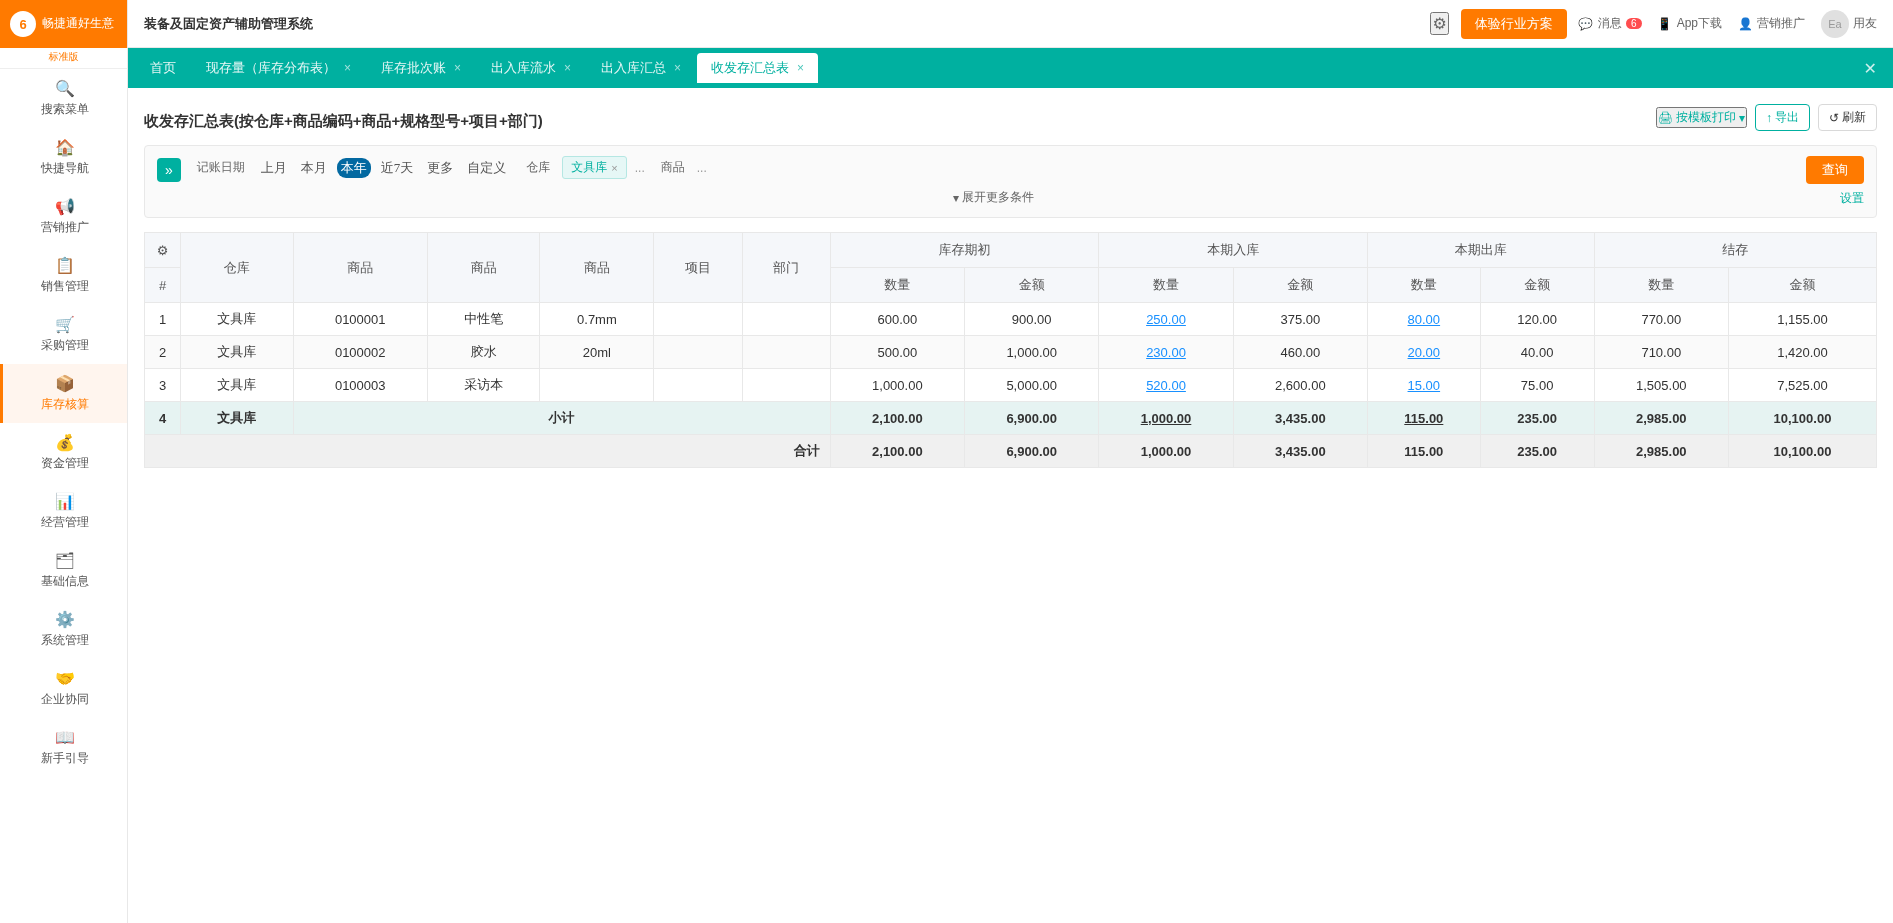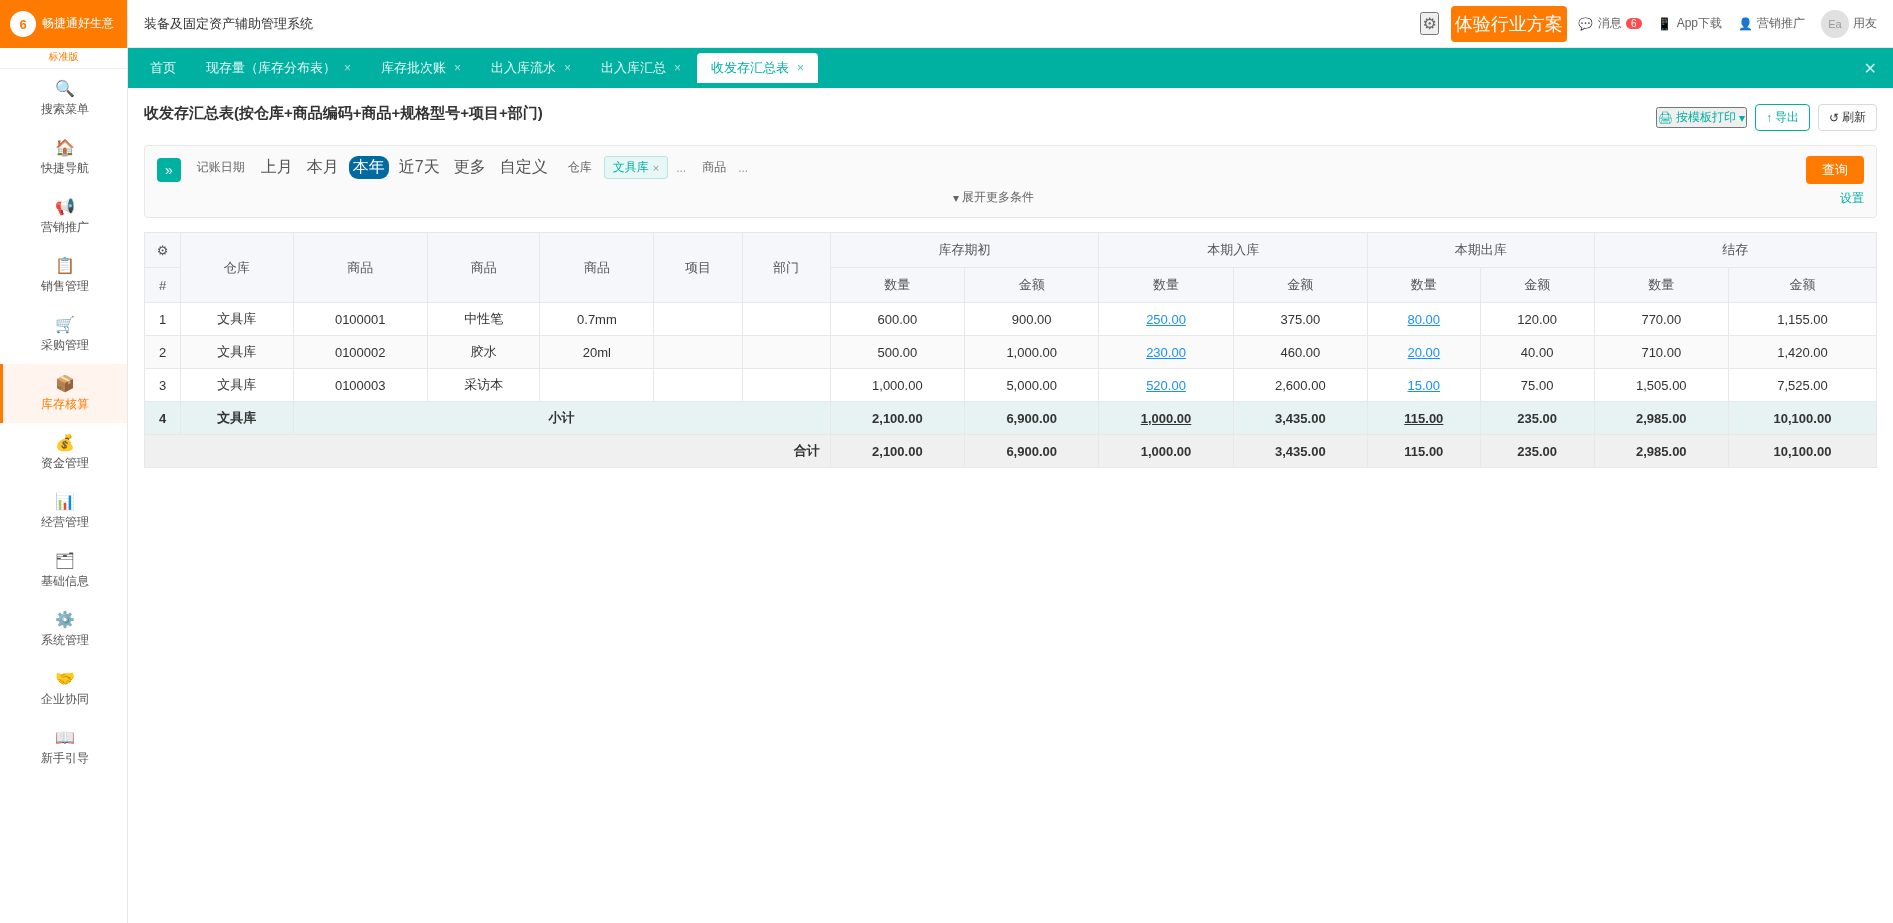--- a/index.html
+++ b/index.html
@@ -71,41 +71,42 @@
       display: flex;
       align-items: center;
       padding: 0 16px;
       border-bottom: 1px solid #e8e8e8;
       gap: 12px;
     }
     #topbar .system-title {
       font-size: 13px;
       color: #333;
       flex: 1;
+      font-weight: bold;
     }
     #topbar .top-actions {
       display: flex;
       align-items: center;
       gap: 16px;
       font-size: 12px;
       color: #666;
     }
     #topbar .gear-btn {
       cursor: pointer;
       color: #666;
       font-size: 16px;
     }
     #topbar .try-btn {
       background: #ff7a00;
       color: #fff;
       border: none;
-      padding: 6px 4px;
+      padding: 6px 14px;
       border-radius: 4px;
       cursor: pointer;
-      font-size: 18px;
+      font-size: 13px;
     }
     .top-action-item {
       display: flex; align-items: center; gap: 4px;
       cursor: pointer;
     }
     .badge {
       background: #ff4d4f;
       color: #fff;
       border-radius: 8px;
       font-size: 10px;
@@ -153,21 +154,21 @@
 
     #content-inner {
       background: #fff;
       margin: 0;
       padding: 16px;
       min-height: 100%;
     }
 
     .page-header {
       display: flex;
-      align-items: flex-start;
+      align-items: flex-end;
       justify-content: space-between;
       margin-bottom: 14px;
     }
     .page-title {
       font-size: 15px;
       font-weight: bold;
       color: #333;
     }
     .header-actions {
       display: flex;
@@ -234,25 +235,26 @@
       align-items: center;
       gap: 16px;
     }
     .filter-label { font-size: 12px; color: #666; margin-right: 4px; }
     .date-range-options {
       display: flex;
       align-items: center;
       gap: 6px;
     }
     .date-opt {
-      font-size: 16px;
+      font-size: 13px;
       color: #555;
       cursor: pointer;
       padding: 1px 4px;
       border-radius: 3px;
+      font-family: Liberation Serif, serif;
     }
     .date-opt.active {
       background: #0369a1;
       color: #fff;
       border-radius: 9px;
     }
     .date-value { font-size: 11px; color: #999; }
     .warehouse-tag {
       background: #e6f7f6;
       border: 1px solid #b5e7e3;

